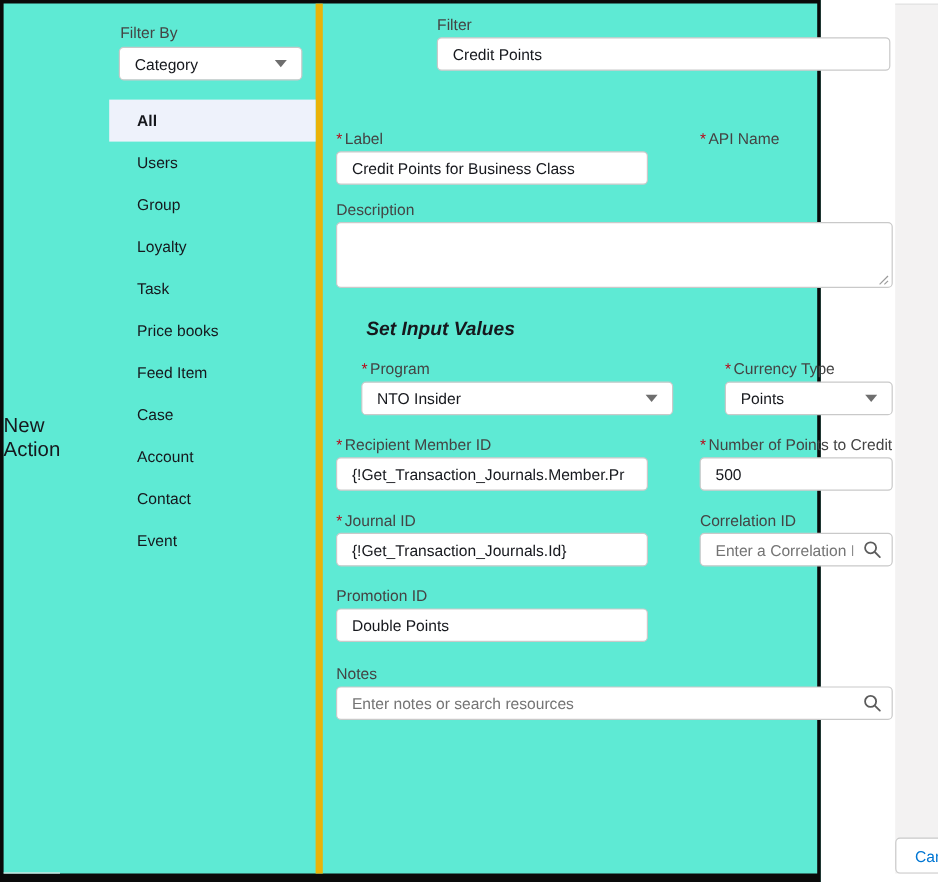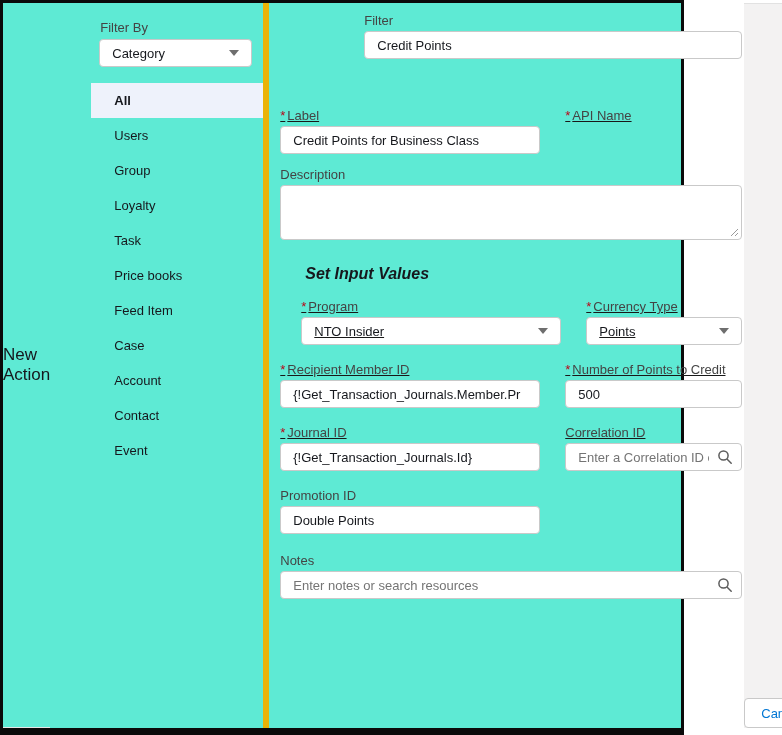--- a/index.html
+++ b/index.html
@@ -67,21 +67,21 @@
   .tinput {
     width: 100%; height: 28px;
     border: 1px solid #c9c9c9; border-radius: 4px;
     padding: 0 12px; font-size: 13px; color: #16181d;
     font-family: "Liberation Sans", sans-serif;
     background: #fff; outline: none;
   }
   .tinput::placeholder, textarea::placeholder { color: #747474; opacity: 1; }
   .tinput.focused { border: 2px solid #1b83e8; padding: 0 11px; }
   .action-group { width: 378px; margin-left: 84px; }
-  .row { display: flex; gap: 25px; text-decoration: underline; }
+  .row { display: flex; gap: 43px; }
   .row.first { margin-top: 49px; }
   .col { width: 260px; flex: 0 0 260px; }
   .col-r { flex: 1; min-width: 0; }
   .desc-group { margin-top: 13px; position: relative; }
   .desc-area {
     width: 100%; height: 55px; resize: none;
     border: 1px solid #c9c9c9; border-radius: 4px;
     padding: 6px 12px; font-size: 13px; color: #16181d;
     font-family: "Liberation Sans", sans-serif; outline: none;
   }

